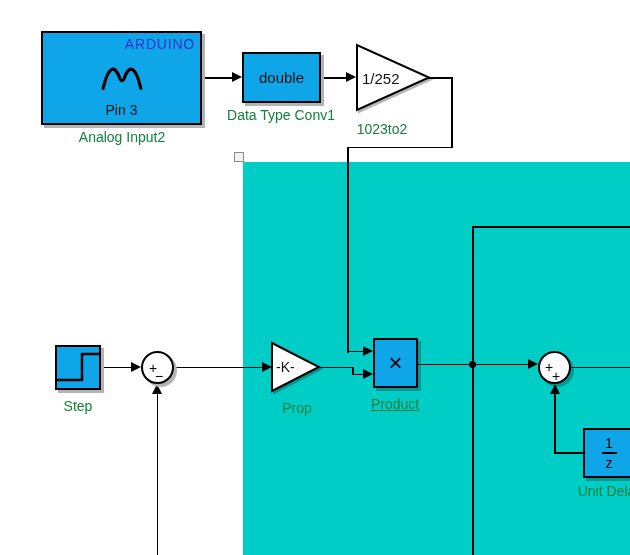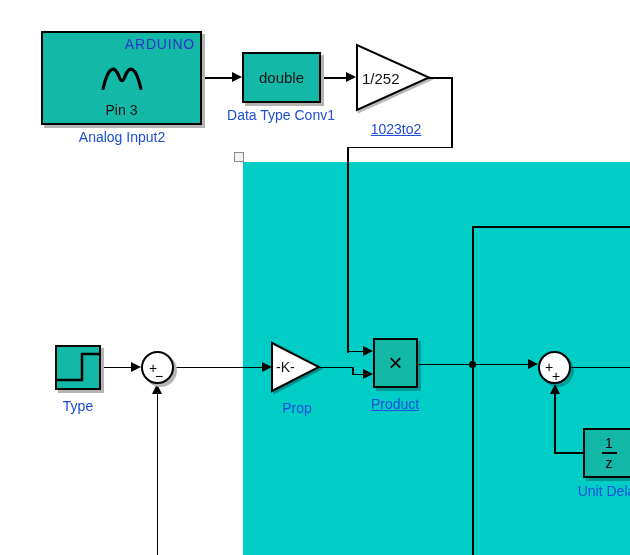--- a/index.html
+++ b/index.html
@@ -5,27 +5,27 @@
   html,body{margin:0;padding:0;background:#fff;}
   #canvas{
     position:relative;width:630px;height:555px;overflow:hidden;
     background:#ffffff;font-family:"Liberation Sans",sans-serif;color:#111;
   }
   
   .subsys{position:absolute;left:243px;top:162px;width:387px;height:393px;background:#00CDC5;}
   .subsys-title{position:absolute;left:502px;top:165px;font-size:16px;color:#ffffff;white-space:nowrap;}
   .handle{position:absolute;left:234px;top:152px;width:8px;height:8px;background:#f2f2f2;border:1px solid #8a8a8a;}
   
-  .blk{position:absolute;background:#14b8a6;border:2px solid #000;box-sizing:border-box;}
+  .blk{position:absolute;background:#0ea5e9;border:2px solid #000;box-sizing:border-box;}
   .sh-w{box-shadow:3px 3px 0 #b4b4b4;}
   .sh-t{box-shadow:3px 3px 0 rgba(0,60,60,0.35);}
   .sum{position:absolute;width:33px;height:33px;border:2px solid #000;border-radius:50%;
        background:#fff;box-sizing:border-box;}
   .sum .sg{position:absolute;font-size:14px;line-height:14px;color:#000;}
-  .lbl{position:absolute;font-size:14px;color:#1d4ed8;white-space:nowrap;transform:translateX(-50%);}
+  .lbl{position:absolute;font-size:14px;color:#15803d;white-space:nowrap;transform:translateX(-50%);}
   .inblk{position:absolute;font-size:15px;color:#141414;white-space:nowrap;}
   
   .wh{position:absolute;height:1.6px;background:#000;}
   .wv{position:absolute;width:1.6px;background:#000;}
   .arr-r{position:absolute;width:0;height:0;border-left:10px solid #000;
          border-top:5px solid transparent;border-bottom:5px solid transparent;}
   .arr-u{position:absolute;width:0;height:0;border-bottom:10px solid #000;
          border-left:5px solid transparent;border-right:5px solid transparent;}
   .dot{position:absolute;width:7px;height:7px;border-radius:50%;background:#000;}
   .tri-svg{position:absolute;overflow:visible;filter:drop-shadow(2px 2px 0 rgba(0,0,0,0.28));}
@@ -100,28 +100,28 @@
 
   <div class="blk sh-w" style="left:242px;top:52px;width:79px;height:51px;display:flex;align-items:center;justify-content:center;font-size:15px;">
     <span>double</span>
   </div>
   <div class="lbl" style="left:281px;top:107px;">Data Type Conv1</div>
 
   <svg class="tri-svg" style="left:356px;top:44px;" width="75" height="68" viewBox="0 0 75 68">
     <polygon points="1,1 1,66 73,33.5" fill="#fff" stroke="#000" stroke-width="2"></polygon>
   </svg>
   <div class="inblk" style="left:362px;top:70px;">1/252</div>
-  <div class="lbl" style="left:396px;top:121px;text-decoration:underline;">1023to2</div>
+  <div class="lbl" style="left:382px;top:121px;">1023to2</div>
 
   <div class="blk sh-w" style="left:55px;top:345px;width:46px;height:45px;">
     <svg width="42" height="41" viewBox="0 0 42 41" style="position:absolute;left:0;top:0;">
       <path d="M0,33 H25 V7 H42" fill="none" stroke="#000" stroke-width="2.5"></path>
     </svg>
   </div>
-  <div class="lbl" style="left:78px;top:398px;">Type</div>
+  <div class="lbl" style="left:78px;top:398px;">Step</div>
 
   <div class="sum sh-w" style="left:141px;top:351px;">
     <span class="sg" style="left:6px;top:8px;">+</span>
     <span class="sg" style="left:12px;top:16px;">−</span>
   </div>
 
   <svg class="tri-svg" style="left:271px;top:342px;" width="50" height="51" viewBox="0 0 50 51">
     <polygon points="1,1 1,49 48,25" fill="#fff" stroke="#000" stroke-width="2"></polygon>
   </svg>
   <div class="inblk" style="left:276px;top:359px;font-size:14px;">-K-</div>

